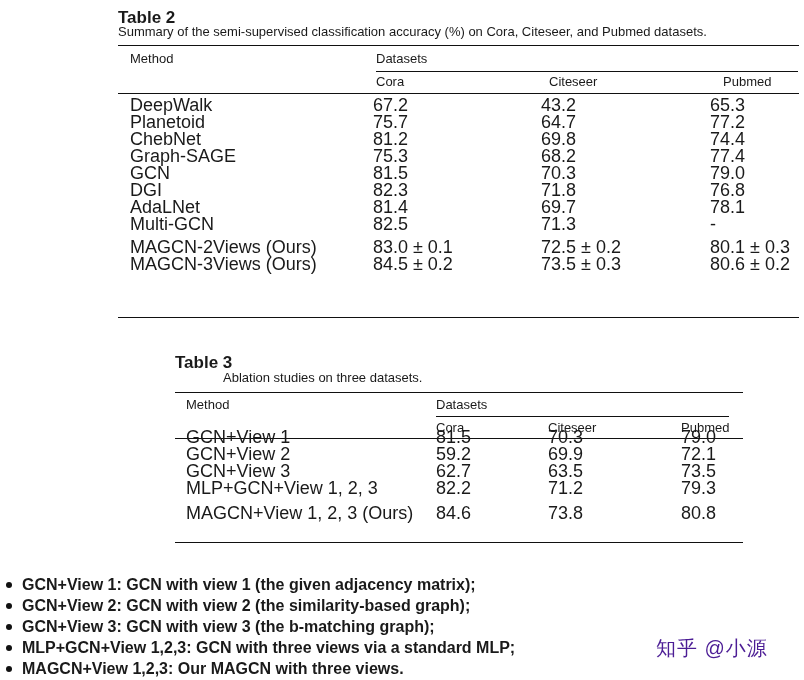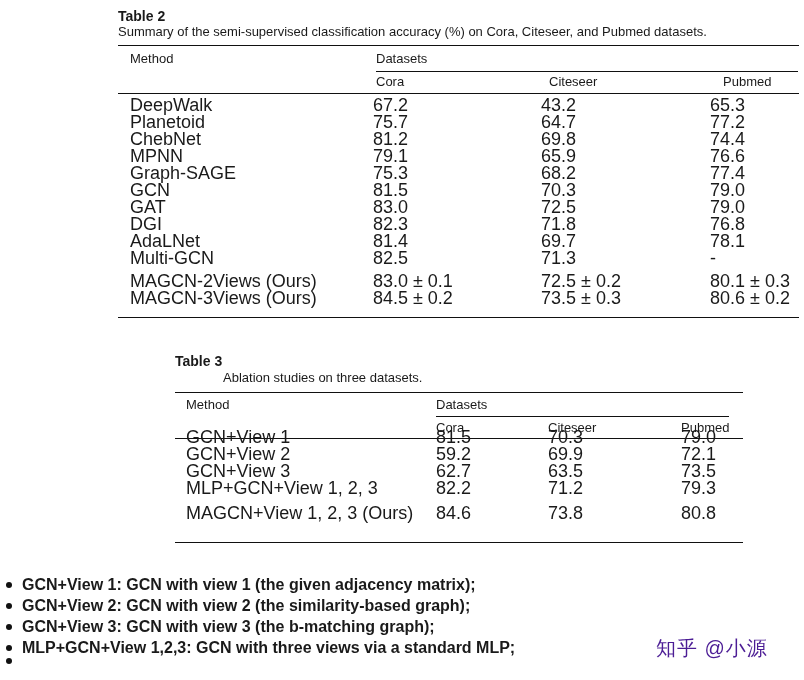--- a/index.html
+++ b/index.html
@@ -1,18 +1,18 @@
 <!DOCTYPE html>
 <html><head>
 <meta charset="utf-8">
 <style>
   html, body { margin:0; padding:0; background:#fff; }
   body { width:804px; height:680px; position:relative; overflow:hidden;
          font-family:"Liberation Sans", sans-serif; color:#1a1a1a; }
-  .tbl-title { position:absolute; font-weight:bold; font-size:14px; }
+  .tbl-title { position:absolute; font-weight:bold; font-size:17px; }
   .tbl-caption { position:absolute; font-size:13px; }
   table { position:absolute; border-collapse:collapse; font-size:18px; }
   table td { padding:0; height:17px; line-height:17px; white-space:nowrap; }
   .rule-top { position:absolute; height:1px; background:#111; }
   .rule-sub { position:absolute; height:1px; background:#111; }
   .b { font-weight:normal; }
   .bullets { position:absolute; left:6px; top:574px; font-size:16px; line-height:21px;font-weight:bold; }
   .bullets .li { display:flex; align-items:center; }
   .bullets .dot { width:6px; height:6px; border-radius:50%; background:#111; margin-right:10px; }
   .watermark { position:absolute; left:656px; top:635px; font-size:20px; color:#4c1d95; letter-spacing:1px; }
@@ -51,41 +51,29 @@
         <td>64.7</td>
         <td>77.2</td>
       </tr>
   <tr>
         <td>ChebNet</td>
         <td>81.2</td>
         <td>69.8</td>
         <td>74.4</td>
       </tr>
   <tr>
-        <td>MPNN</td>
-        <td>79.1</td>
-        <td>65.9</td>
-        <td>76.6</td>
-      </tr>
-  <tr>
         <td>Graph-SAGE</td>
         <td>75.3</td>
         <td>68.2</td>
         <td>77.4</td>
       </tr>
   <tr>
         <td>GCN</td>
         <td>81.5</td>
         <td>70.3</td>
-        <td>79.0</td>
-      </tr>
-  <tr>
-        <td>GAT</td>
-        <td>83.0</td>
-        <td>72.5</td>
         <td>79.0</td>
       </tr>
   <tr>
         <td>DGI</td>
         <td>82.3</td>
         <td>71.8</td>
         <td>76.8</td>
       </tr>
   <tr>
         <td>AdaLNet</td>
@@ -186,16 +174,17 @@
   <div class="li">
       <span class="dot"></span>
       <span>GCN+View 3: GCN with view 3 (the b-matching graph);</span>
     </div>
   <div class="li">
       <span class="dot"></span>
       <span>MLP+GCN+View 1,2,3: GCN with three views via a standard MLP;</span>
     </div>
   <div class="li">
       <span class="dot"></span>
+      <span>MAGCN+View 1,2,3: Our MAGCN with three views.</span>
     </div>
 </div>
 
 <div class="watermark">知乎 @小源</div>
 
 </body></html>

